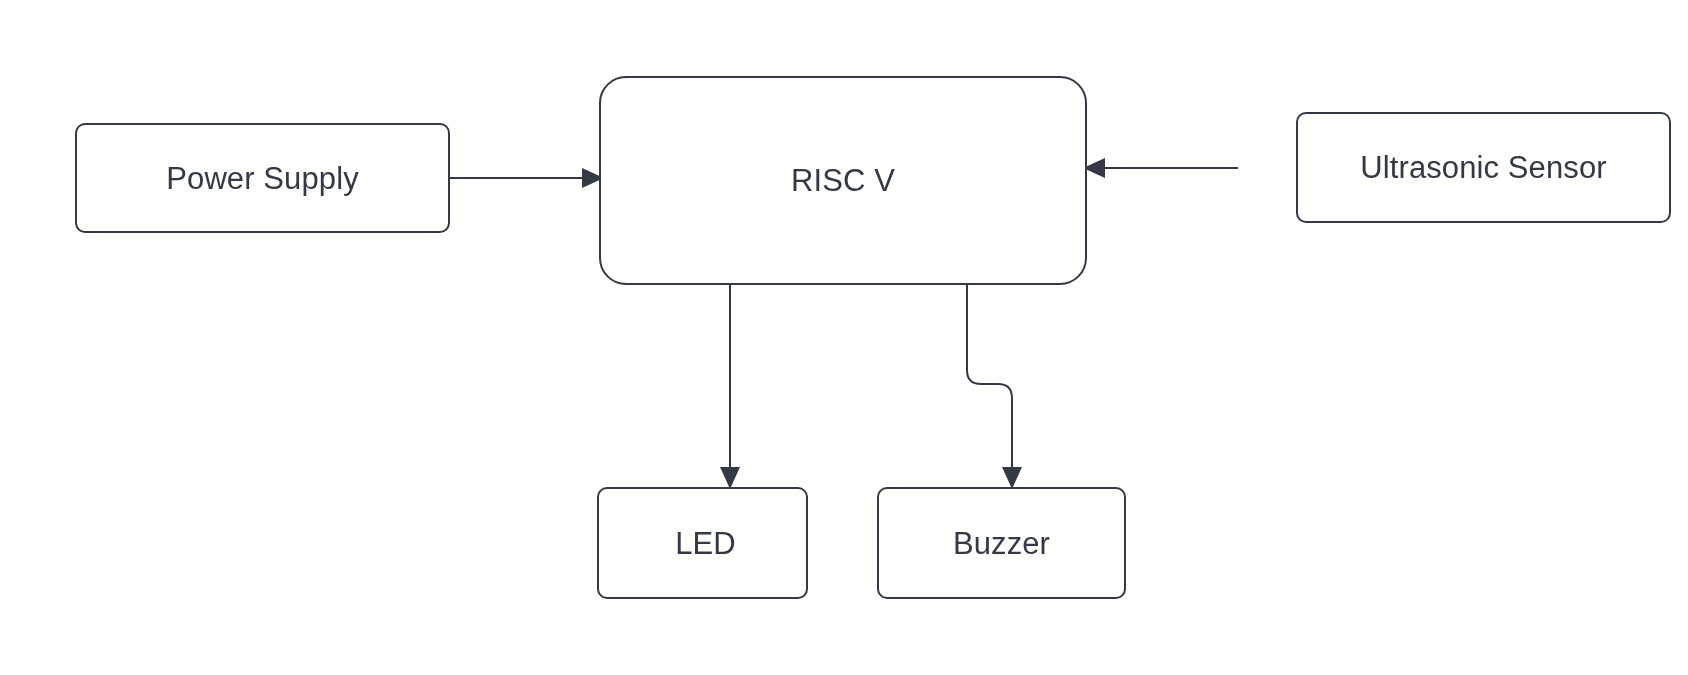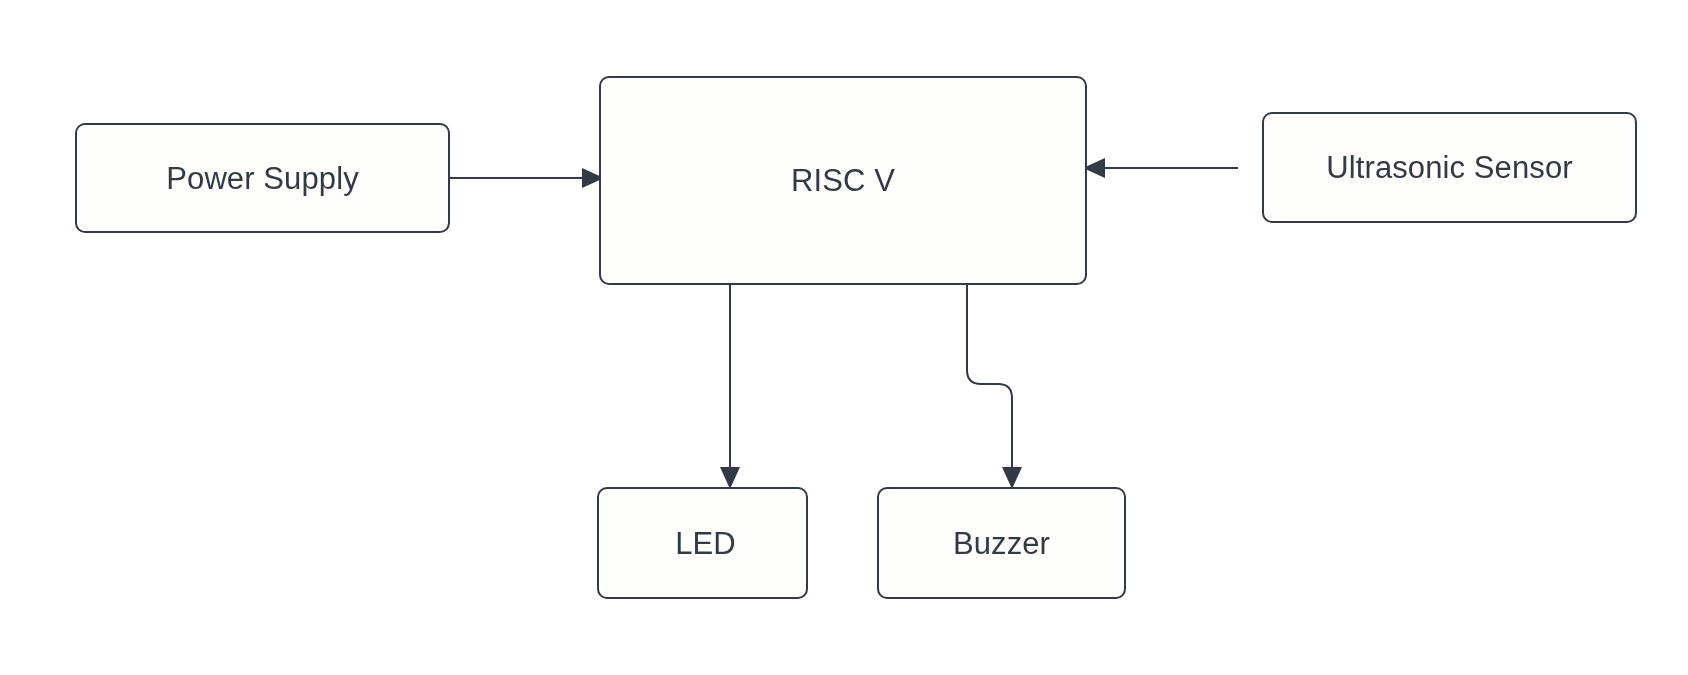--- a/index.html
+++ b/index.html
@@ -37,24 +37,24 @@
     line-height: 1;
     letter-spacing: 0.1px;
     white-space: nowrap;
     user-select: none;
   }
   
   #node-power-supply {
     left: 75px;  top: 123px;  width: 375px;  height: 110px;
   }
   #node-riscv {
-    left: 599px; top: 76px;   width: 488px;  height: 209px;
+    left: 599px; top: 76px;   width: 488px;  height: 209px; border-radius: 27px;
   }
   #node-ultrasonic {
-    left: 1262px; top: 112px; width: 375px;  height: 111px;
+    left: 1296px; top: 112px; width: 375px;  height: 111px;
   }
   #node-led {
     left: 597px; top: 487px;  width: 211px;  height: 112px; padding-left: 6px;
   }
   #node-buzzer {
     left: 877px; top: 487px;  width: 249px;  height: 112px;
   }
   #edges {
     position: absolute;
     left: 0; top: 0;

